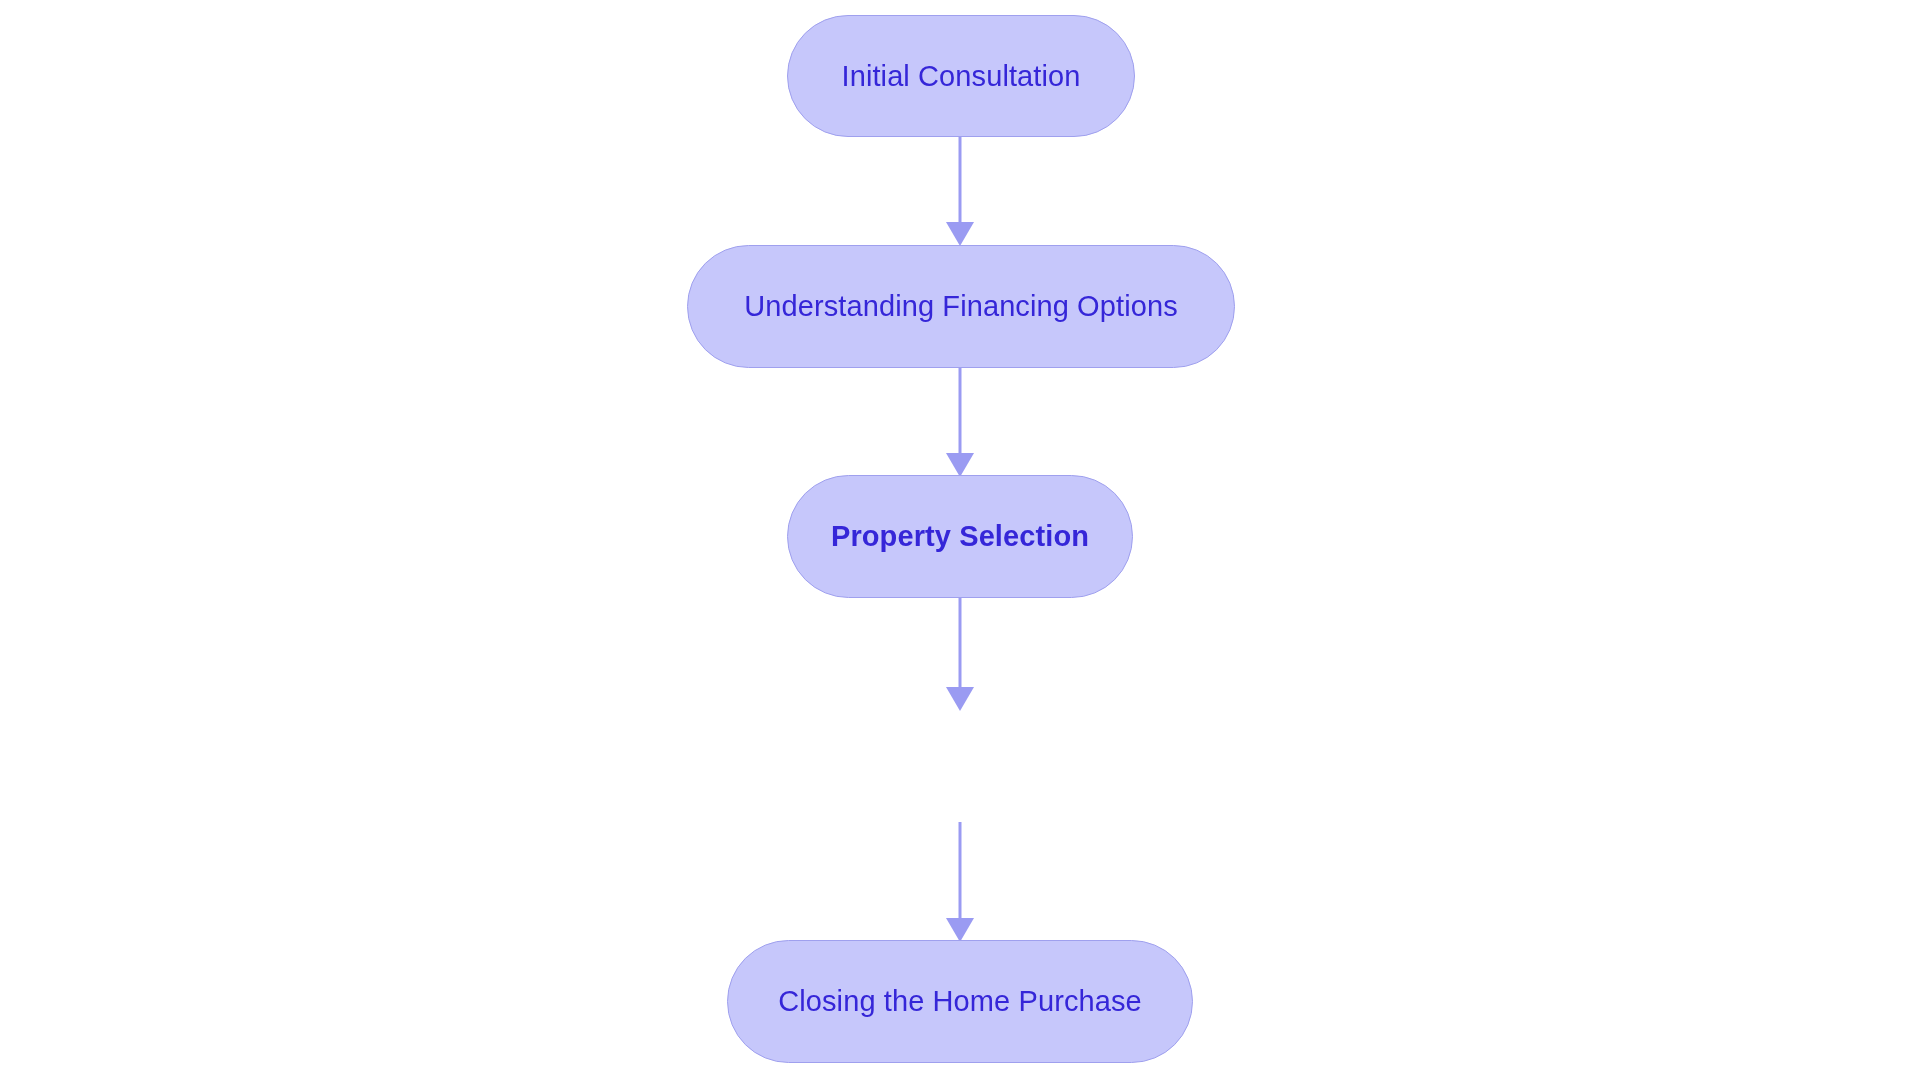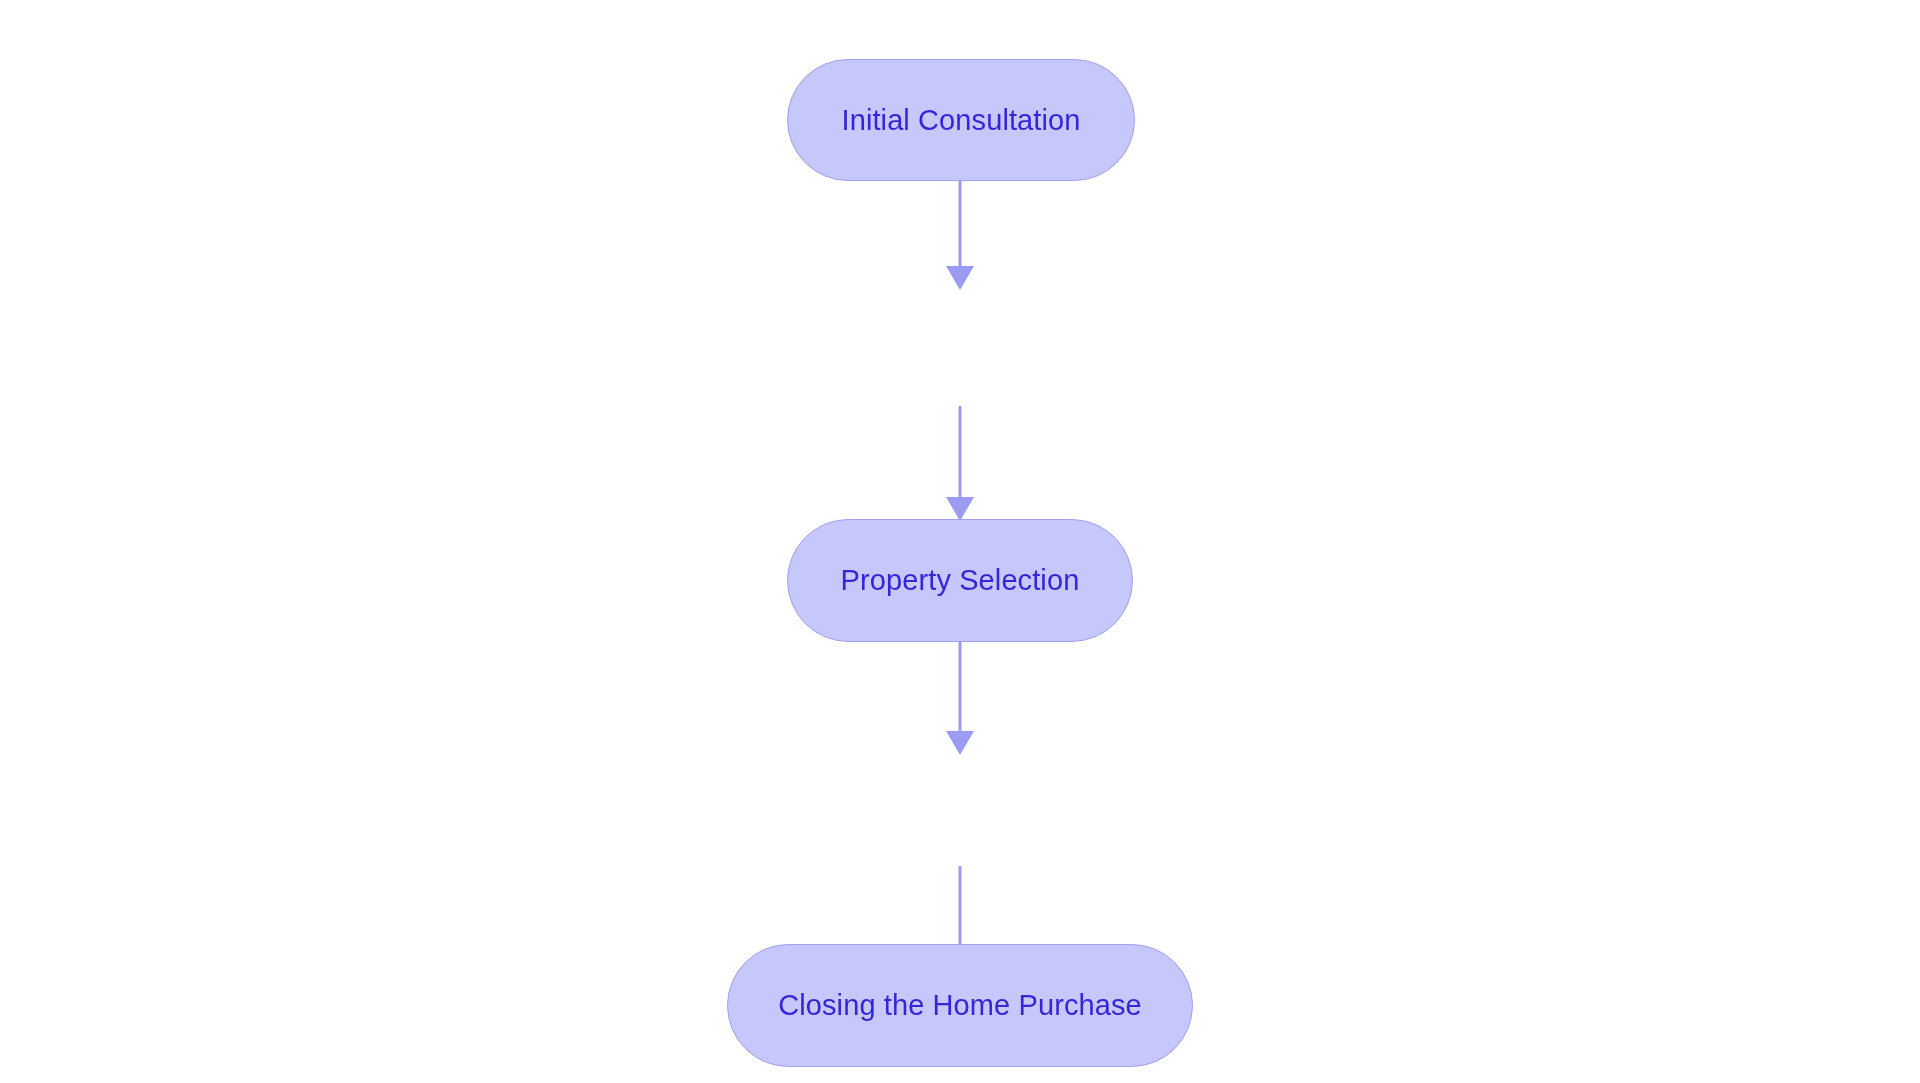--- a/index.html
+++ b/index.html
@@ -12,21 +12,20 @@
     width: 1920px;
     height: 1083px;
     font-family: "Liberation Sans", sans-serif;
     overflow: hidden;
   }
   #flow-canvas {
     position: relative;
     width: 1920px;
     height: 874px;
     background: #ffffff;
-    margin-top: 44px;
   }
   .flow-node {
     position: absolute;
     box-sizing: border-box;
     display: flex;
     align-items: center;
     justify-content: center;
     background: #c6c7fb;
     border: 1.6px solid #9fa0ee;
     border-radius: 999px;
@@ -79,23 +78,26 @@
 
   <svg class="flow-edge" style="left:940px; top:822px;" width="40" height="130" viewBox="0 0 40 130">
     <line class="edge-line" x1="20" y1="0" x2="20" y2="102"></line>
     <polygon class="edge-arrow" points="6,96 34,96 20,120"></polygon>
   </svg>
 
   <div class="flow-node" style="left:787px; top:15px; width:348px; height:122px; font-size:29px;">
     <span class="node-label">Initial Consultation</span>
   </div>
 
+  <div class="flow-node" style="left:687px; top:245px; width:548px; height:123px; font-size:29px;">
+    <span class="node-label">Understanding Financing Options</span>
+  </div>
 
-  <div class="flow-node" style="left:787px; top:475px; width:346px; height:123px; font-size:29px;">
+  <div class="flow-node" style="left:787px; top:475px; width:346px; height:123px; font-size:29px;font-weight:bold;">
     <span class="node-label">Property Selection</span>
   </div>
 
 
-  <div class="flow-node" style="left:727px; top:900px; width:466px; height:123px; font-size:29px;">
+  <div class="flow-node" style="left:727px; top:940px; width:466px; height:123px; font-size:29px;">
     <span class="node-label">Closing the Home Purchase</span>
   </div>
 
 </div>
 
 </body></html>

